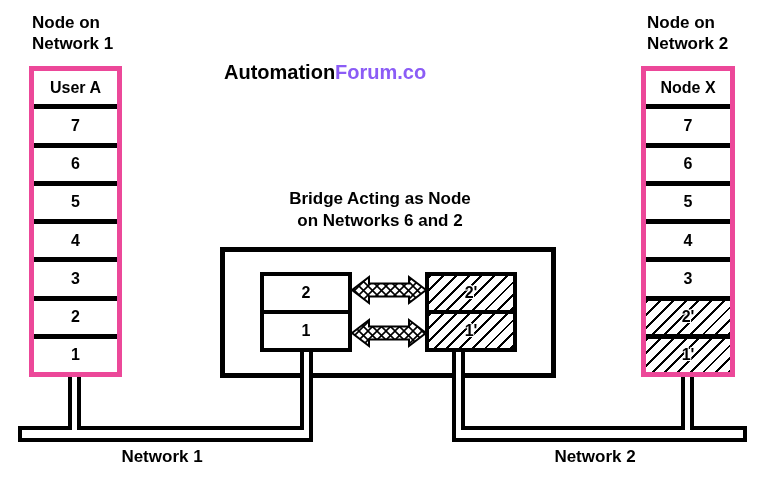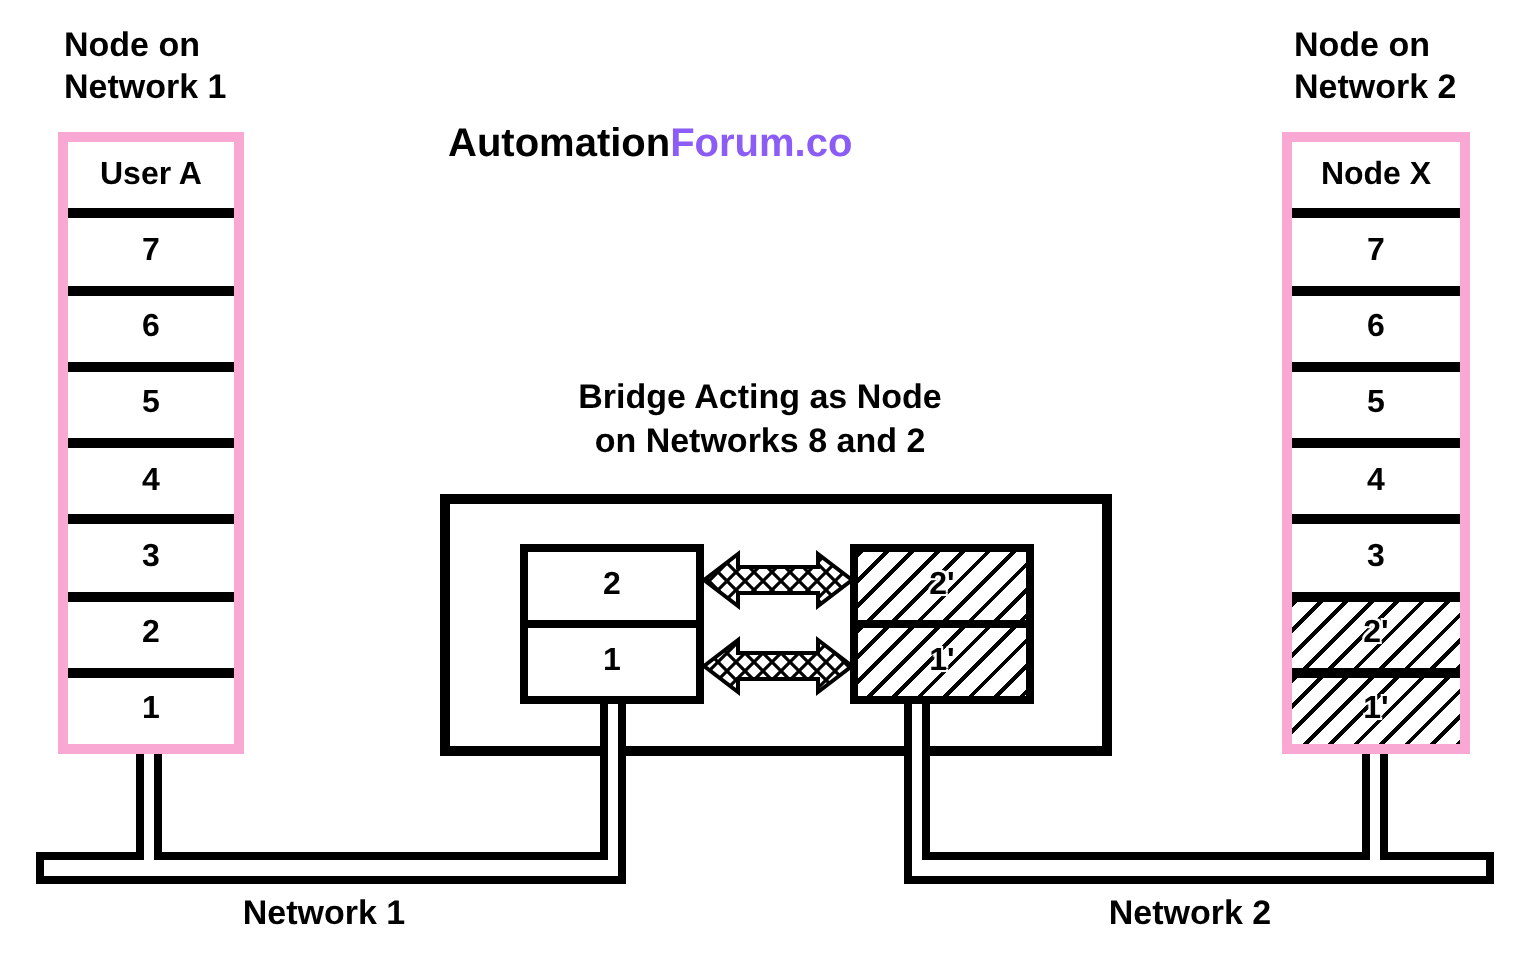--- a/index.html
+++ b/index.html
@@ -8,21 +8,21 @@
     font-family:"Liberation Sans",sans-serif;font-weight:bold;color:#000;padding-left:33px;
   }
   
   .node-title{position:absolute;font-size:17px;line-height:21px;white-space:pre-line;}
   #left-node-title{left:32px;top:12px;}
   #right-node-title{left:647px;top:12px;}
   
   #brand{position:absolute;left:224px;top:61px;font-size:20px;letter-spacing:0px;}
   
   .stack{
-    position:absolute;top:66px;width:93px;height:311px;border:5px solid #f9a8d4;
+    position:absolute;top:66px;width:93px;height:311px;border:5px solid #ec4899;
     box-sizing:border-box;display:flex;flex-direction:column;background:#fff;z-index:2;
   }
   #left-node-stack{left:29px;}
   #right-node-stack{left:641px;width:94px;}
   .stack .row{
     flex:1;display:flex;align-items:center;justify-content:center;
     font-size:16px;border-top:5px solid #000;background:#fff;
   }
   .stack .row:first-child{border-top:none;}
   
@@ -129,21 +129,21 @@
       </div>
       <div class="row hatch">
         <span class="lbl">2'</span>
       </div>
       <div class="row hatch">
         <span class="lbl">1'</span>
       </div>
     </div>
 
   <div id="bridge-title">Bridge Acting as Node
-on Networks 8 and 2</div>
+on Networks 6 and 2</div>
   <div id="bridge-box"></div>
   <div class="inner-box" id="bridge-left-stack">
       <div class="irow">
         <span class="lbl">2</span>
       </div>
       <div class="irow">
         <span class="lbl">1</span>
       </div>
     </div>
   <div class="inner-box" id="bridge-right-stack">

